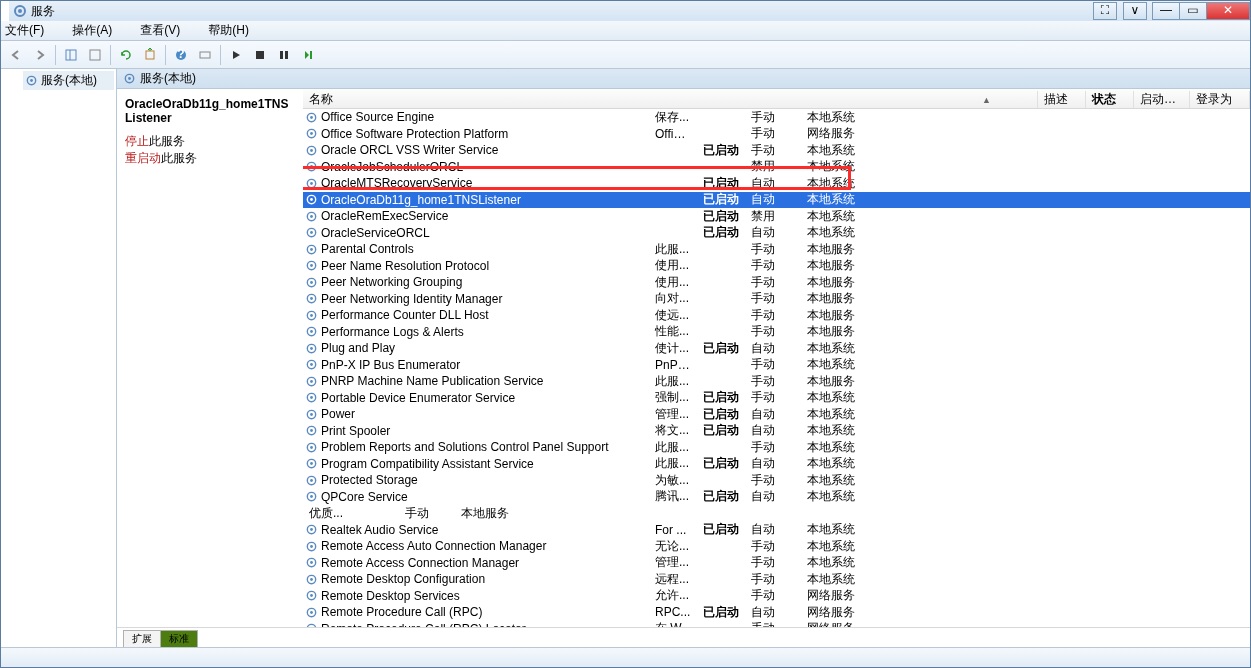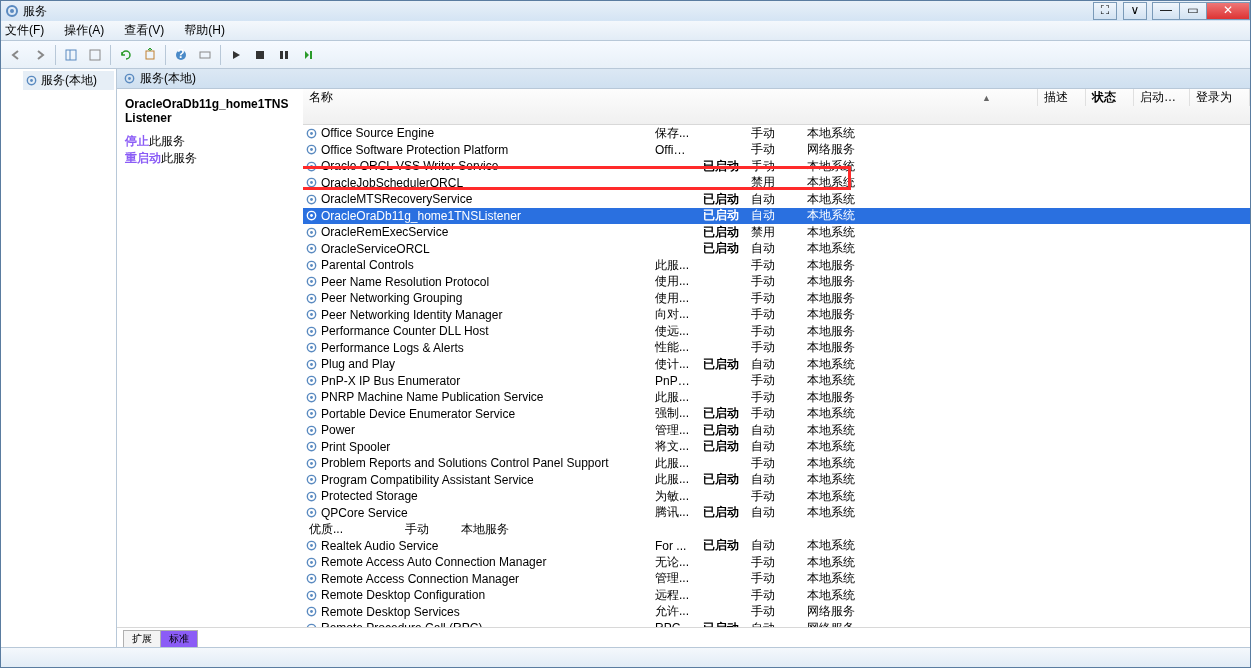--- a/index.html
+++ b/index.html
@@ -1,56 +1,56 @@
 <!DOCTYPE html>
 <html><head>
 <meta charset="utf-8">
 <style>
 * { margin: 0; padding: 0; box-sizing: border-box; font-family: "Microsoft YaHei", "Segoe UI", Tahoma, sans-serif; font-size: 12px; }
 body { background: #fff; overflow: hidden; }
 .window { width: 1251px; height: 668px; display: flex; flex-direction: column; border: 1px solid #5a7ca0; }
-.titlebar { height: 20px; background: linear-gradient(#e8f0f8, #d4e4f4); display: flex; align-items: center; padding-left: 4px; }
+.titlebar { height: 20px; background: linear-gradient(#e8f0f8, #d4e4f4); display: flex; align-items: center; padding-left: 4px; margin-left: 8px; }
 .titlebar-icon { width: 14px; height: 14px; display: inline-flex; align-items: center; justify-content: center; margin-right: 4px; }
 .titlebar-text { flex: 1; color: #000; }
 .win-controls { display: flex; height: 18px; }
 .win-btn { width: 28px; text-align: center; border: 1px solid #7a9ab8; background: linear-gradient(#f0f6fc,#d2e2f2); margin-left: -1px; cursor: default; }
 .win-btn-box { width: 24px; text-align: center; border: 1px solid #7a9ab8; background: linear-gradient(#f0f6fc,#d2e2f2); margin-right: 6px; line-height: 14px; }
 .win-btn.close { background: linear-gradient(#e77,#d33); color: #fff; width: 44px; }
-.menubar { height: 20px; background: linear-gradient(#f4f8fc,#e2ecf6); display: flex; align-items: center; padding-left: 4px; gap: 20px; border-bottom: 1px solid #b8c8d8; }
+.menubar { height: 20px; background: linear-gradient(#f4f8fc,#e2ecf6); display: flex; align-items: center; padding-left: 4px; gap: 28px; border-bottom: 1px solid #b8c8d8; }
 .menubar span { cursor: default; }
 .toolbar { height: 28px; background: linear-gradient(#f6faff,#e8f0f8); display: flex; align-items: center; padding-left: 4px; gap: 2px; border-bottom: 1px solid #b8c8d8; }
 .tbtn { width: 22px; height: 22px; display: inline-flex; align-items: center; justify-content: center; border: 1px solid transparent; }
 .tsep { width: 1px; height: 20px; background: #b8c8d8; margin: 0 2px; }
 .body { flex: 1; display: flex; overflow: hidden; padding-left: 20px; }
 .tree-pane { width: 96px; background: #fff; border-right: 1px solid #b8c8d8; padding: 2px; }
 .tree-item { display: flex; align-items: center; gap: 3px; padding: 1px 2px; background: #e6eef6; }
 .detail-pane { flex: 1; display: flex; flex-direction: column; overflow: hidden; }
 .detail-header { height: 20px; background: linear-gradient(#dce8f4,#cfe0f0); display: flex; align-items: center; padding-left: 6px; gap: 4px; border-bottom: 1px solid #b8c8d8; }
 .detail-body { flex: 1; display: flex; overflow: hidden; }
 .info-pane { width: 186px; padding: 8px 8px; }
 .info-title { font-weight: bold; margin-bottom: 8px; word-break: break-all; }
-.link { color: #8b5cf6; cursor: pointer; font-weight: bold; }
+.link { color: #b91c1c; cursor: pointer; }
 .list-wrap { flex: 1; display: flex; flex-direction: column; overflow: hidden; position: relative; }
-.list-header { display: flex; background: linear-gradient(#fdfdfd,#f0f0f0); border-bottom: 1px solid #d8d8d8; height: 36px; align-items: flex-start; }
+.list-header { display: flex; background: linear-gradient(#fdfdfd,#f0f0f0); border-bottom: 1px solid #d8d8d8; height: 20px; align-items: flex-end; }
 .col { padding: 0 6px; border-right: 1px solid #e0e0e0; overflow: hidden; white-space: nowrap; text-overflow: ellipsis; }
 .col.name { width: 346px; display: flex; align-items: center; }
 .col.desc { width: 48px; }
 .col.status { width: 48px; font-weight: bold; }
 .col.startup { width: 56px; }
 .col.logon { width: 60px; }
 .list-body { flex: 1; overflow-y: scroll; overflow-x: hidden; }
 .row { display: flex; height: 16.5px; align-items: center; cursor: default; }
 .row .col { border-right: none; }
 .row .col.name { display: flex; align-items: center; gap: 3px; padding-left: 2px; text-align: right; }
 .gear { width: 13px; height: 13px; display: inline-flex; flex-shrink: 0; }
 .row.selected { background: #2a70e0; color: #fff; position: relative; }
 .highlight-box { position: absolute; border: 3px solid #ff2a2a; pointer-events: none; z-index: 10; }
 .tabs { height: 20px; display: flex; align-items: flex-end; padding-left: 6px; border-top: 1px solid #d8d8d8; background: #fff; }
 .tab { padding: 1px 8px; border: 1px solid #b0b0b0; border-bottom: none; margin-right: -1px; background: #f4f4f4; font-size: 10px; }
-.tab.active { background: #8b5cf6; }
+.tab.active { background: #4d7c0f; }
 .statusbar { height: 20px; background: linear-gradient(#f4f8fc,#e2ecf6); border-top: 1px solid #b8c8d8; }
 svg { display: block; }
 .sort-arrow { margin-left: auto; margin-right: 40px; color: #666; font-size: 9px; }
 .nameflex { flex:1; display:flex; }
 </style>
 </head>
 <body>
 
 <div class="window">
   <div class="titlebar">

